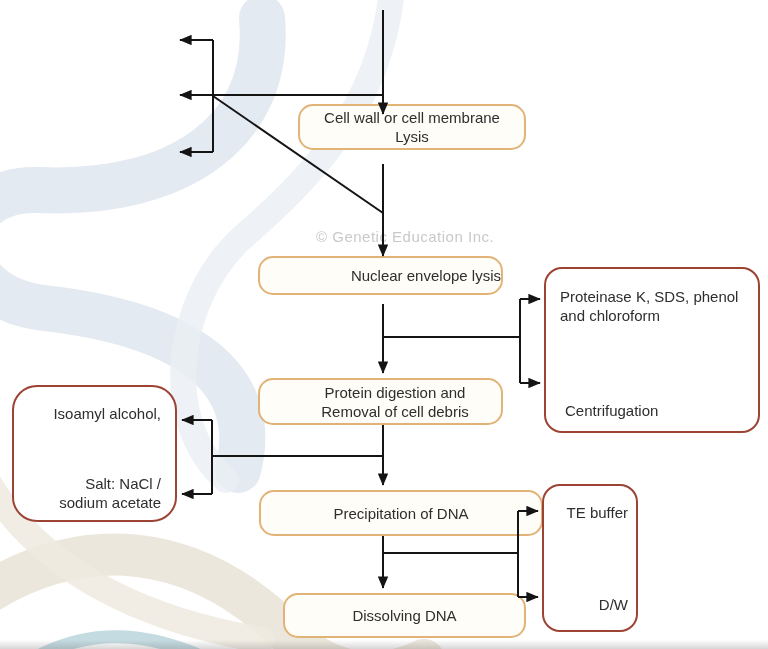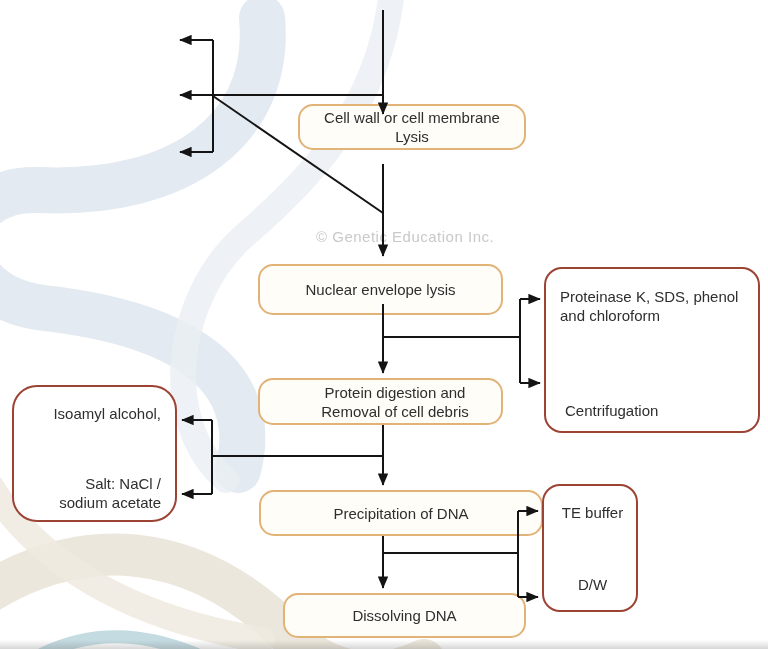--- a/index.html
+++ b/index.html
@@ -51,21 +51,21 @@
   </svg>
 
   <div class="watermark">© Genetic Education Inc.</div>
 
 
   <div class="node orange center-node" style="left:258px;top:104px;width:228px;height:46px;margin-left:40px;">
     <span class="line">Cell wall or cell membrane</span>
     <span class="line">Lysis</span>
   </div>
 
-  <div class="node orange center-node" style="left:258px;top:264px;width:245px;height:51px;">
+  <div class="node orange center-node" style="left:258px;top:256px;width:245px;height:39px;align-items:flex-end;">
     <span class="line">Nuclear envelope lysis</span>
   </div>
 
   <div class="node red stack" style="left:544px;top:267px;width:216px;height:166px;padding:18px 10px 11px 14px;text-align:left;">
     <span class="line" style="max-width:185px;">Proteinase K, SDS, phenol and chloroform</span>
     <span class="line" style="padding-left:5px;">Centrifugation</span>
   </div>
 
   <div class="node orange center-node" style="left:258px;top:378px;width:245px;height:47px;padding-left:29px;">
     <span class="line">Protein digestion and</span>
@@ -79,21 +79,21 @@
     <span>
       <span class="line">Salt: NaCl  /</span>
       <span class="line">sodium acetate</span>
     </span>
   </div>
 
   <div class="node orange center-node" style="left:259px;top:490px;width:284px;height:46px;">
     <span class="line">Precipitation of DNA</span>
   </div>
 
-  <div class="node red stack" style="left:542px;top:484px;width:96px;height:128px;padding:17px 8px 16px 13px;text-align:center;">
+  <div class="node red stack" style="left:542px;top:484px;width:96px;height:148px;padding:17px 8px 16px 13px;text-align:right;">
     <span class="line">TE buffer</span>
     <span class="line">D/W</span>
   </div>
 
   <div class="node orange center-node" style="left:259px;top:593px;width:243px;height:45px;margin-left:24px;">
     <span class="line">Dissolving DNA</span>
   </div>
 
   <svg class="wires" viewBox="0 0 768 649" aria-hidden="true">
     <defs>

